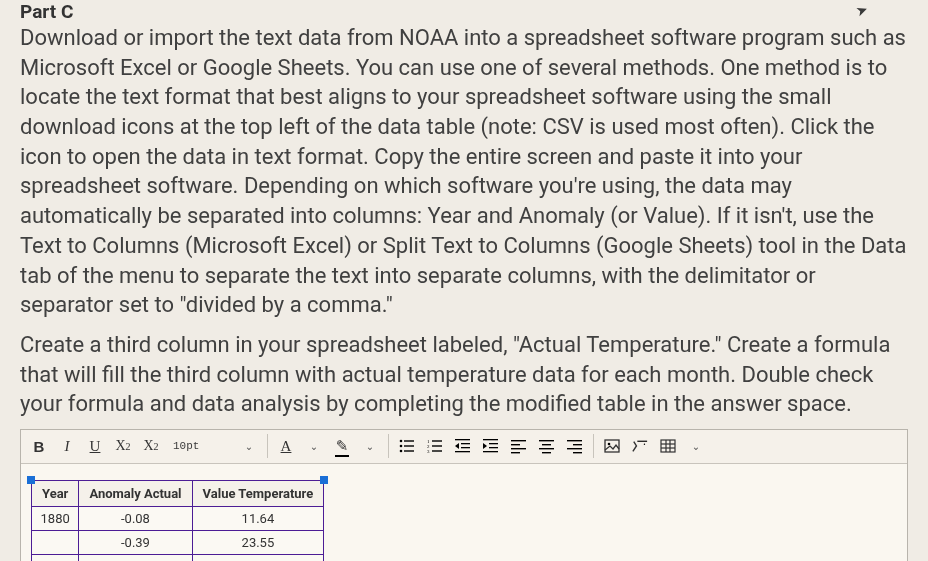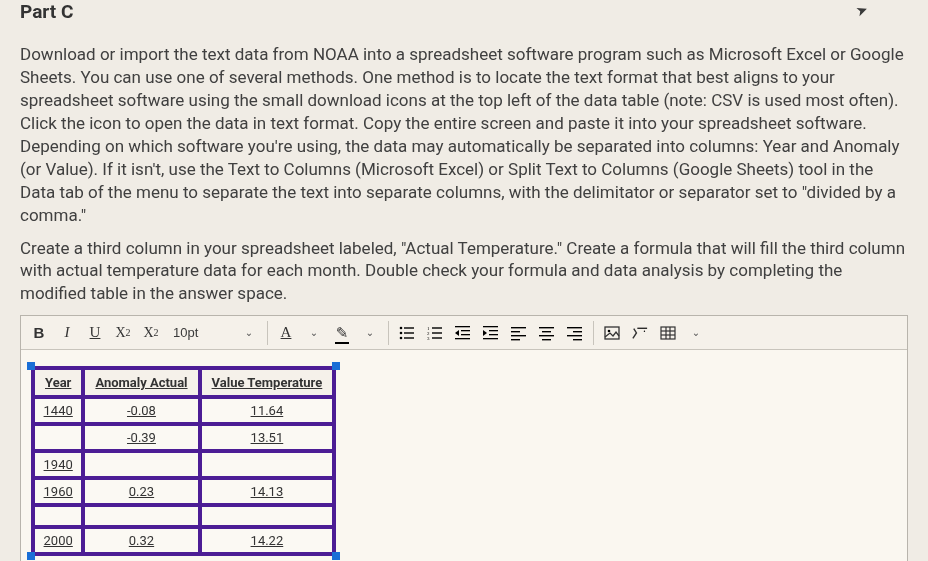--- a/index.html
+++ b/index.html
@@ -7,24 +7,24 @@
     font-family: -apple-system, "Segoe UI", Roboto, Arial, sans-serif;
     background: #f0ece5;
     padding: 0 20px 20px 20px;
     color: #3a3a3a;
     width: 928px;
   }
   .title {
     font-size: 19px;
     font-weight: 700;
     color: #333;
-    margin-bottom: 20px;
+    margin-bottom: 0;
   }
   .para {
-    font-size: 17px;
+    font-size: 22px;
     line-height: 1.35;
     color: #404040;
     margin-bottom: 10px;
   }
   .editor-box {
     border: 1px solid #b8b4ac;
     background: #faf7f0;
     margin-top: 6px;
   }
   .toolbar {
@@ -49,22 +49,22 @@
     color: #333;
     padding: 0 4px;
   }
   .tbtn.bold { font-weight: 700; font-family: Arial; }
   .tbtn.italic { font-style: italic; }
   .tbtn.und { text-decoration: underline; }
   .tbtn.sup { font-size:14px; }
   .tbtn .s { font-size:10px; vertical-align: sub;}
   .tbtn .p { font-size:10px; vertical-align: super;}
   .size-box {
-    font-size: 13px;
-    font-family: Liberation Sans, sans-serif;
+    font-size: 11px;
+    font-family: Liberation Mono, monospace;
     padding: 2px 28px 2px 8px;
     min-width:70px;
     display:inline-flex; align-items:center;
     position:relative;
   }
   .chev { font-size:10px; color:#555; }
   .divider {
     width:1px; height:24px; background:#c8c4bc; margin: 0 4px;
   }
   .icon-svg { width:16px; height:16px; }
@@ -77,25 +77,24 @@
     position: relative;
     display: inline-block;
   }
   table.data {
     border-collapse: collapse;
     font-size: 13px;
     color: #333;
     background: #fbf9f3;
   }
   table.data th, table.data td {
-    border: 4px solid #4c1d95;
+    border: 1px solid #4c1d95;
     padding: 4px 8px;
     text-align: center;
     height: 22px;
-    text-decoration: underline;
   }
   table.data th {
     font-weight: 700;
     background: #f5f1ea;
     font-size: 13px;
     padding: 5px 10px;
   }
   .handle {
     width:8px; height:8px; background:#1a6fd6; position:absolute;
   }
@@ -256,28 +255,28 @@
       <table class="data">
         <thead>
           <tr>
             <th>Year</th>
             <th>Anomaly Actual</th>
             <th>Value Temperature</th>
           </tr>
         </thead>
         <tbody>
           <tr>
-            <td>1440</td>
+            <td>1880</td>
             <td>-0.08</td>
             <td>11.64</td>
           </tr>
           <tr>
             <td></td>
             <td>-0.39</td>
-            <td>13.51</td>
+            <td>23.55</td>
           </tr>
           <tr>
             <td>1940</td>
             <td></td>
             <td></td>
           </tr>
           <tr>
             <td>1960</td>
             <td>0.23</td>
             <td>14.13</td>

